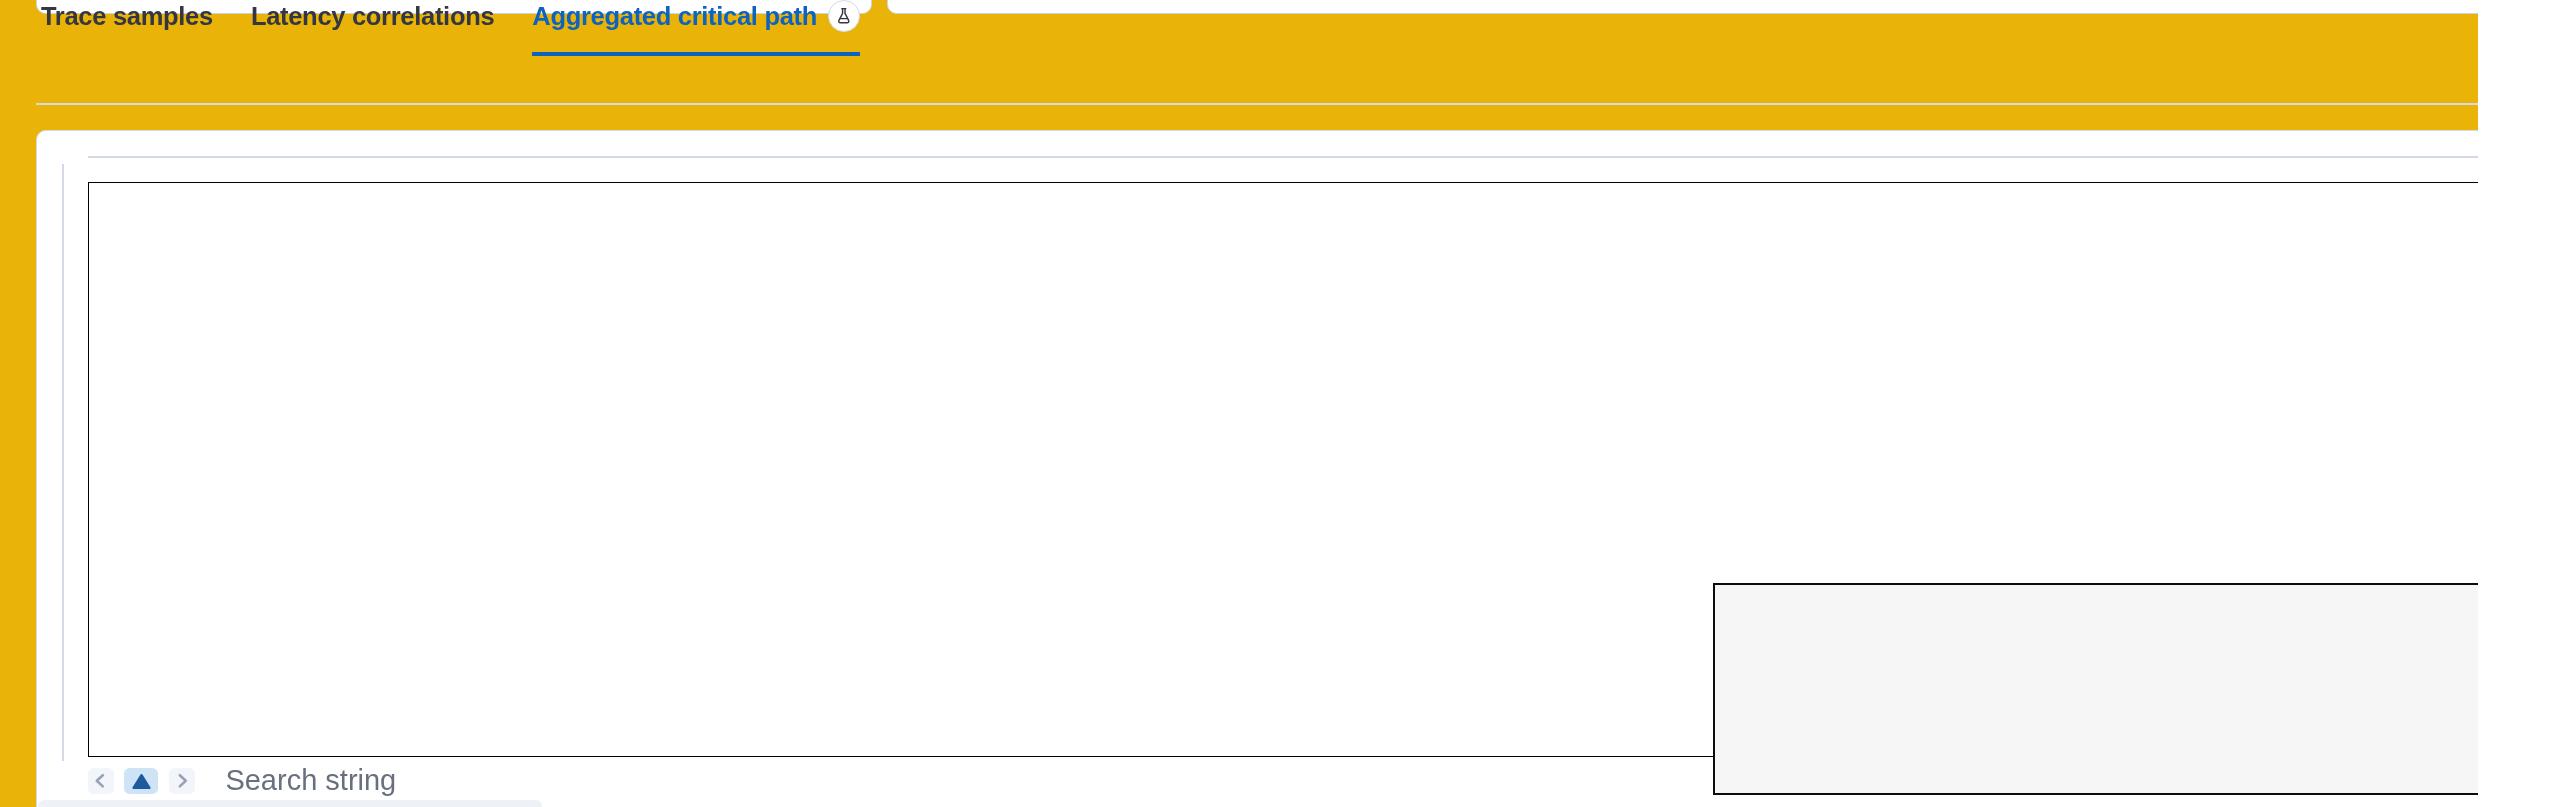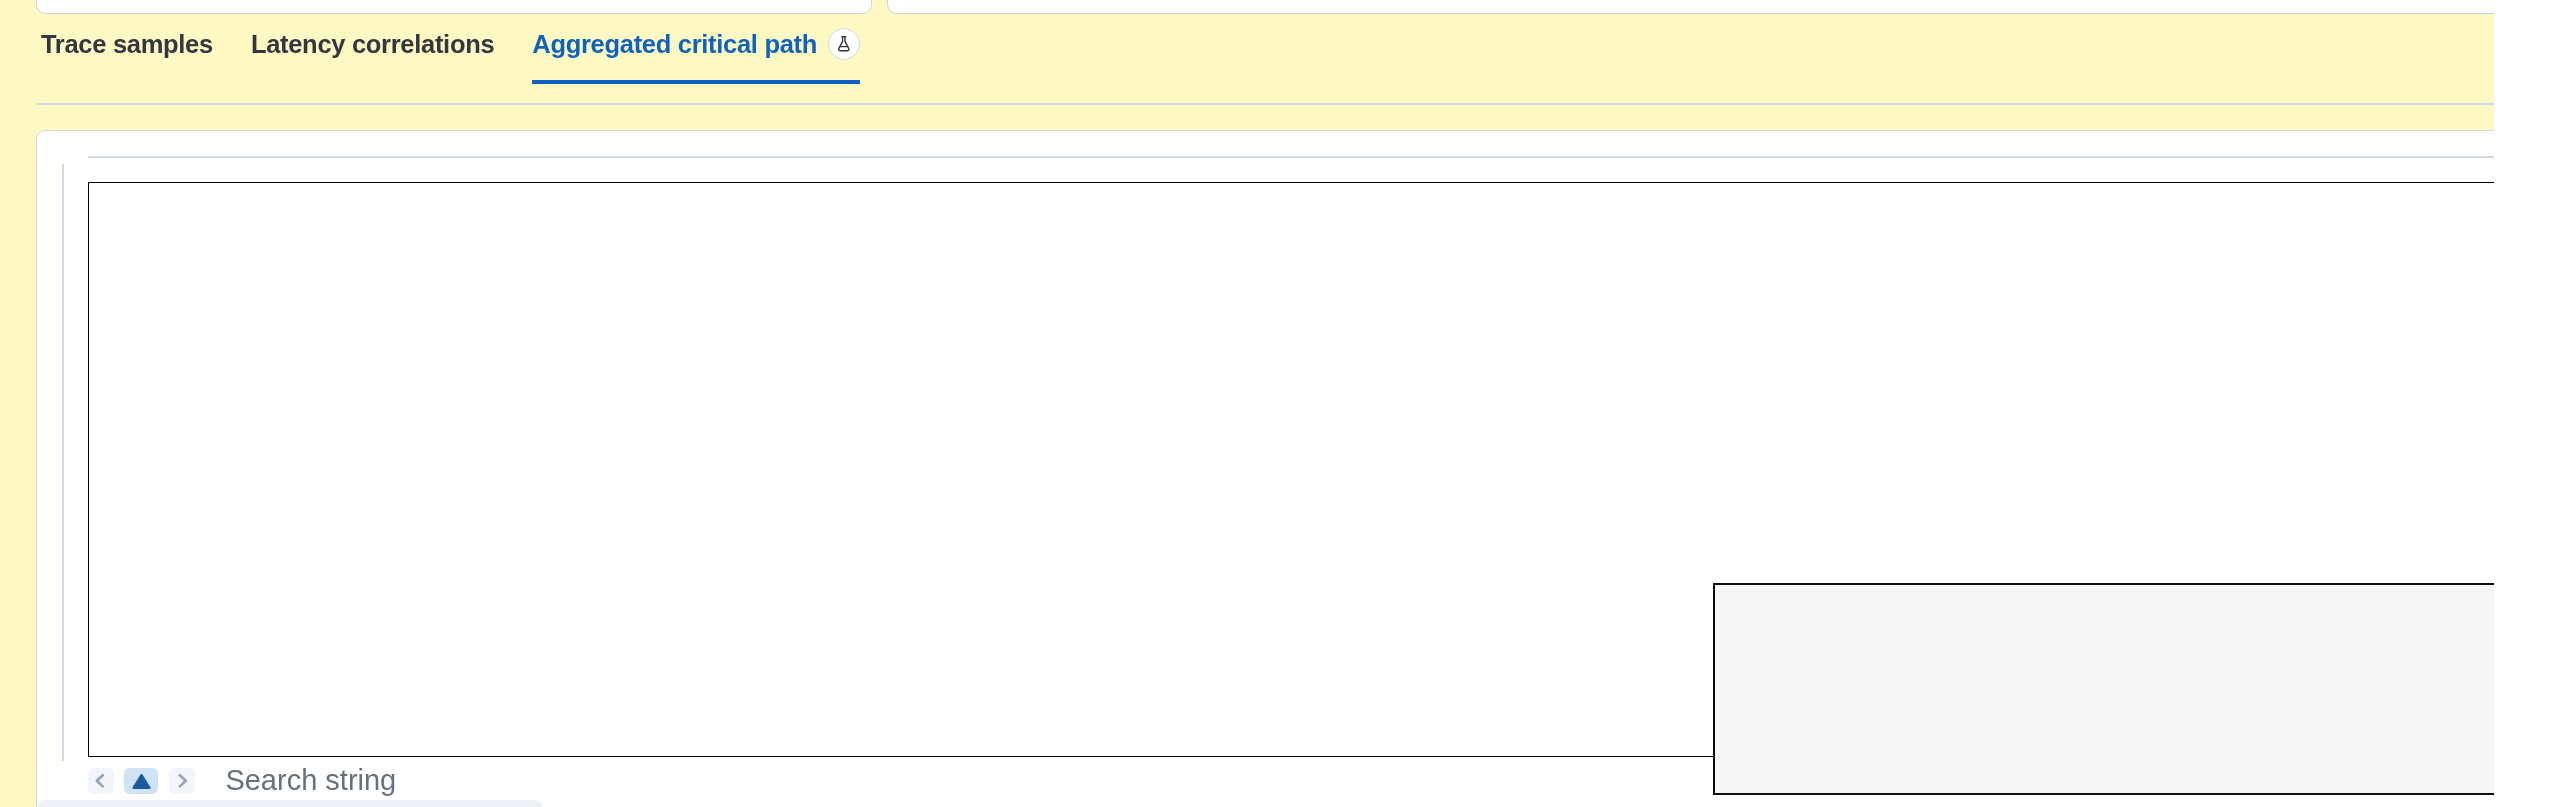--- a/index.html
+++ b/index.html
@@ -1,38 +1,37 @@
 <!DOCTYPE html>
 <html style="font-size:12.8px"><head>
 <meta charset="utf-8">
 <style>
   html,body{margin:0;padding:0;background:#fff;}
   .stage{
-    position:relative;width:2478px;height:808px;overflow:hidden;background:#fef9c3;
+    position:relative;width:2478px;height:808px;overflow:hidden;background:#eab308;
     font-family:"Liberation Sans", sans-serif;
-    padding-left:16px;
   }
   
   .topbox{
     position:absolute;top:-22.3px;height:36px;background:#fff;
     border:1.6px solid #cbd4e2;border-radius:9.6px;box-sizing:border-box;
   }
   .topbox.left{left:36px;width:836px;}
   .topbox.right{left:887px;width:1673px;}
 
   
   .tabs-baseline{position:absolute;left:36px;top:103px;width:2527px;height:1.6px;background:#d3dae6;}
   .tabs{position:absolute;left:41px;top:0;display:flex;gap:38px;align-items:flex-end;}
   .tab{
     font-size:25.5px;font-weight:700;letter-spacing:-0.3px;color:#343741;
     line-height:32px;padding-bottom:24px;cursor:pointer;white-space:nowrap;
   }
   .tab.active{
     color:#0e63be;display:flex;align-items:flex-start;gap:11.2px;
-    padding-bottom:20px;border-bottom:4px solid #0e63be;margin-top:28px;
+    padding-bottom:20px;border-bottom:4px solid #0e63be;
   }
   .beta-badge{
     width:32px;height:32px;border:1.6px solid #d3dae6;border-radius:50%;
     box-sizing:border-box;display:flex;align-items:center;justify-content:center;background:#fff;
   }
 
   
   .panel{
     position:absolute;left:36px;top:130px;width:2526px;height:718px;
     border:1.6px solid #d3dae6;border-radius:9.6px;background:#fff;box-sizing:border-box;

